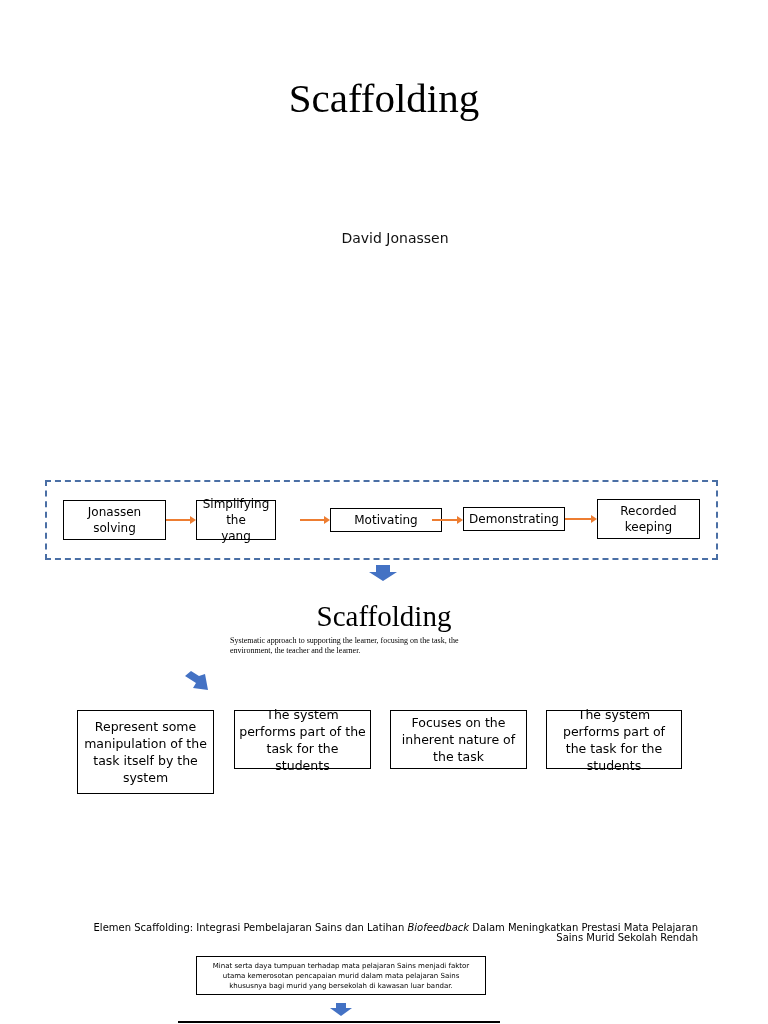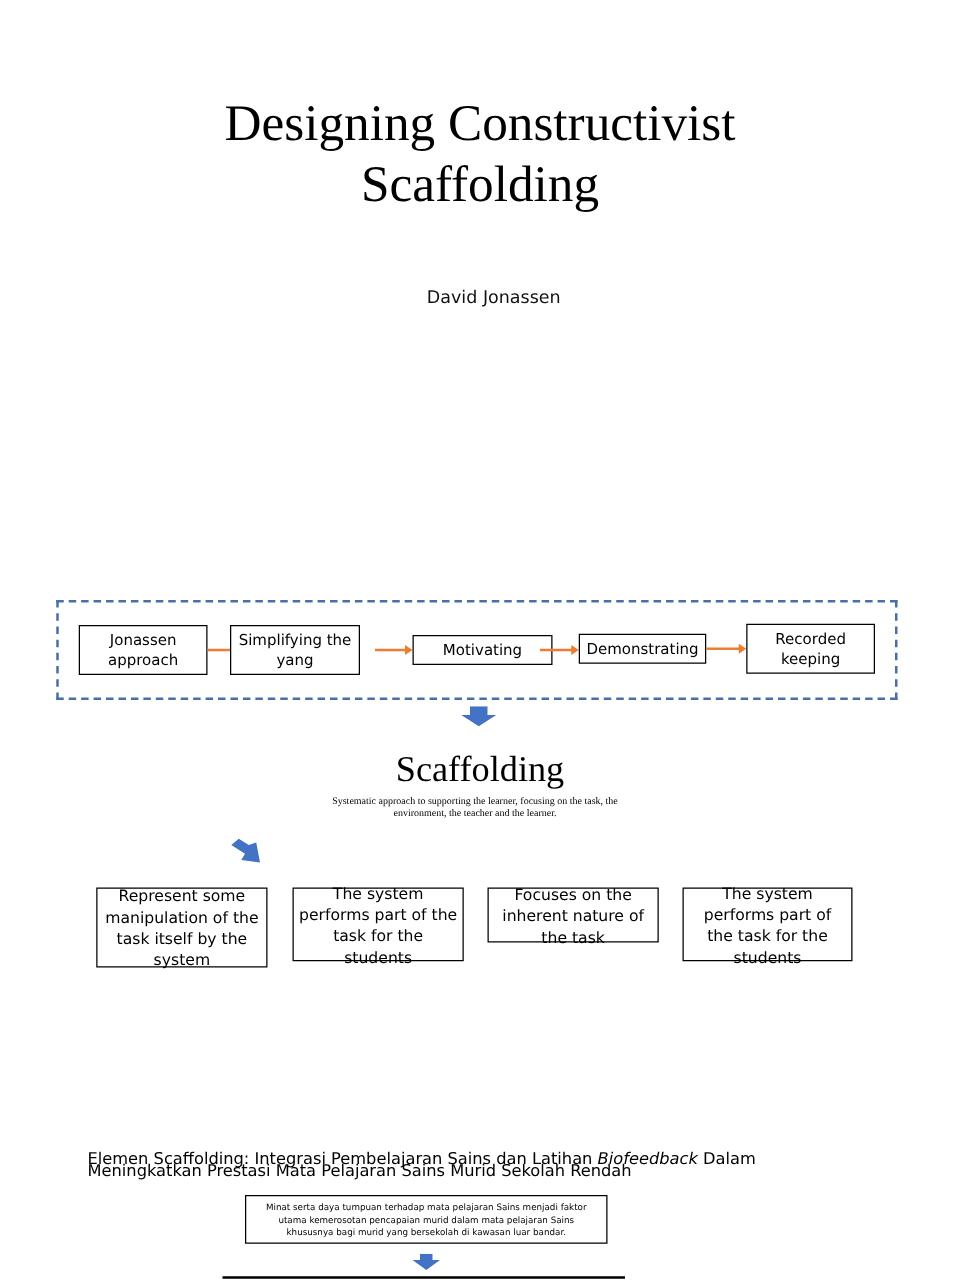--- a/index.html
+++ b/index.html
@@ -32,51 +32,50 @@
     .h-arrow::after {
       content: ""; position: absolute; right: -2px; top: -3px;
       border-left: 6px solid #ed7d31; border-top: 4px solid transparent; border-bottom: 4px solid transparent;
     }
     .down-arrow { position: absolute; }
     .scaf-title {
       left: 0; width: 768px; top: 600px; text-align: center;
       font-family: "Liberation Serif", serif; font-size: 29px; color: #000;
     }
     .scaf-sub {
-      left: 230px; width: 300px; top: 636px; text-align: center;
+      left: 230px; width: 300px; top: 636px; text-align: left;
       font-family: "Liberation Serif", serif; font-size: 8px; line-height: 10px; color: #000;
     }
     .box2 { font-size: 12.5px; line-height: 17px; }
     .caption {
-      left: 70px; width: 628px; top: 923px; text-align: left;
-      font-family: "DejaVu Sans", sans-serif; font-size: 13px; line-height: 10px; color: #000;
+      left: 70px; width: 628px; top: 923px; text-align: right;
+      font-family: "DejaVu Sans", sans-serif; font-size: 10px; line-height: 10px; color: #000;
     }
     .small-box { font-size: 7px; line-height: 10px; padding: 0 6px; }
     .bottom-line { left: 178px; top: 1021px; width: 322px; height: 2px; background: #000; }
   </style>
 </head>
 <body>
 
 <div class="abs title">
-  <div>Designing Constructivist</div>
   <div>Scaffolding</div>
 </div>
 <div class="abs author">David Jonassen</div>
 
 <div class="abs dashed-frame"></div>
 
 <div class="box" style="left:63px; top:500px; width:103px; height:40px;">
   <div>
       <div>Jonassen</div>
-      <div>approach</div>
+      <div>solving</div>
     </div>
 </div>
 <div class="h-arrow" style="left:166px; top:519px; width:28px;"></div>
 
-<div class="box" style="left:184px; top:500px; width:104px; height:40px;">
+<div class="box" style="left:196px; top:500px; width:80px; height:40px;">
   <div>
       <div>Simplifying the</div>
       <div>yang</div>
     </div>
 </div>
 <div class="h-arrow" style="left:300px; top:519px; width:28px;"></div>
 
 <div class="box" style="left:330px; top:508px; width:112px; height:24px;">
   <div>Motivating</div>
 </div>
@@ -101,27 +100,27 @@
 <div class="abs scaf-title">Scaffolding</div>
 <div class="abs scaf-sub">
   <div>Systematic approach to supporting the learner, focusing on the task, the</div>
   <div>environment, the teacher and the learner.</div>
 </div>
 
 <svg class="down-arrow" style="left:183px; top:670px;" width="28" height="22" viewBox="0 0 28 22">
   <polygon points="2,6 8,1 16,6 22,4 25,20 10,18 13,13" fill="#4472c4"></polygon>
 </svg>
 
-<div class="box box2" style="left:77px; top:710px; width:137px; height:64px;">
+<div class="box box2" style="left:77px; top:710px; width:137px; height:84px;">
   <div style="padding:0 6px;">Represent some manipulation of the task itself by the system</div>
 </div>
 <div class="box box2" style="left:234px; top:710px; width:137px; height:59px;">
   <div style="padding:0 4px;">The system performs part of the task for the students</div>
 </div>
-<div class="box box2" style="left:390px; top:710px; width:137px; height:44px;">
+<div class="box box2" style="left:390px; top:710px; width:137px; height:59px;">
   <div style="padding:0 10px;">Focuses on the inherent nature of the task</div>
 </div>
 <div class="box box2" style="left:546px; top:710px; width:136px; height:59px;">
   <div style="padding:0 4px;">The system performs part of the task for the students</div>
 </div>
 
 <div class="abs caption">
   <span>Elemen Scaffolding: Integrasi Pembelajaran Sains dan Latihan </span><i>Biofeedback</i><span> Dalam Meningkatkan Prestasi Mata Pelajaran Sains Murid Sekolah Rendah</span>
 </div>
 

